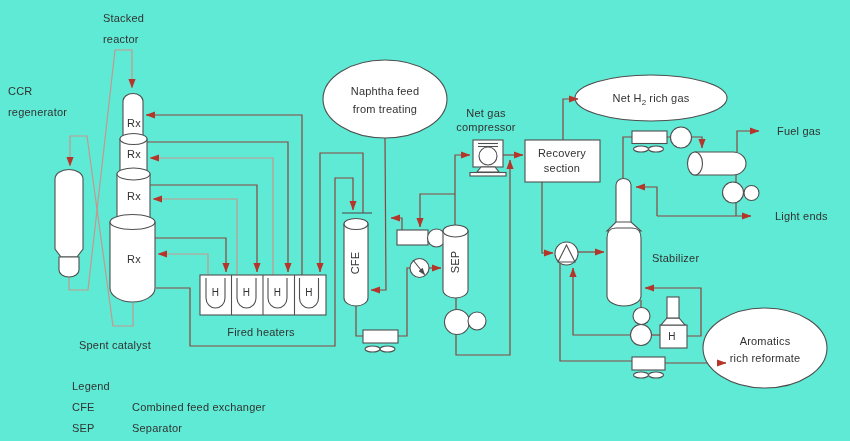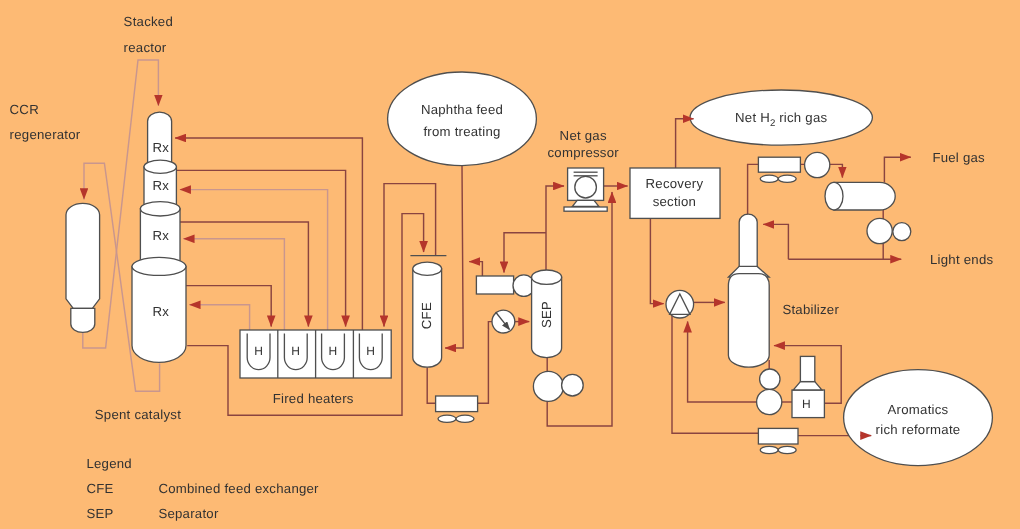--- a/index.html
+++ b/index.html
@@ -1,16 +1,16 @@
 <!DOCTYPE html>
 <html><head>
 <meta charset="utf-8">
 <style>
   html,body{margin:0;padding:0;background:#ffffff;}
-  .stage{position:relative;width:850px;height:441px;background:#fdba74;overflow:hidden;}
+  .stage{position:relative;width:850px;height:441px;background:#5eead4;overflow:hidden;}
   svg{display:block;}
   text{font-family:"Liberation Sans",sans-serif;fill:#323232;letter-spacing:.2px;}
   .t11{font-size:11px;}
   .t10{font-size:10px;}
   .tsub{font-size:8px;}
 </style>
 </head>
 <body>
 
 <div class="stage">

